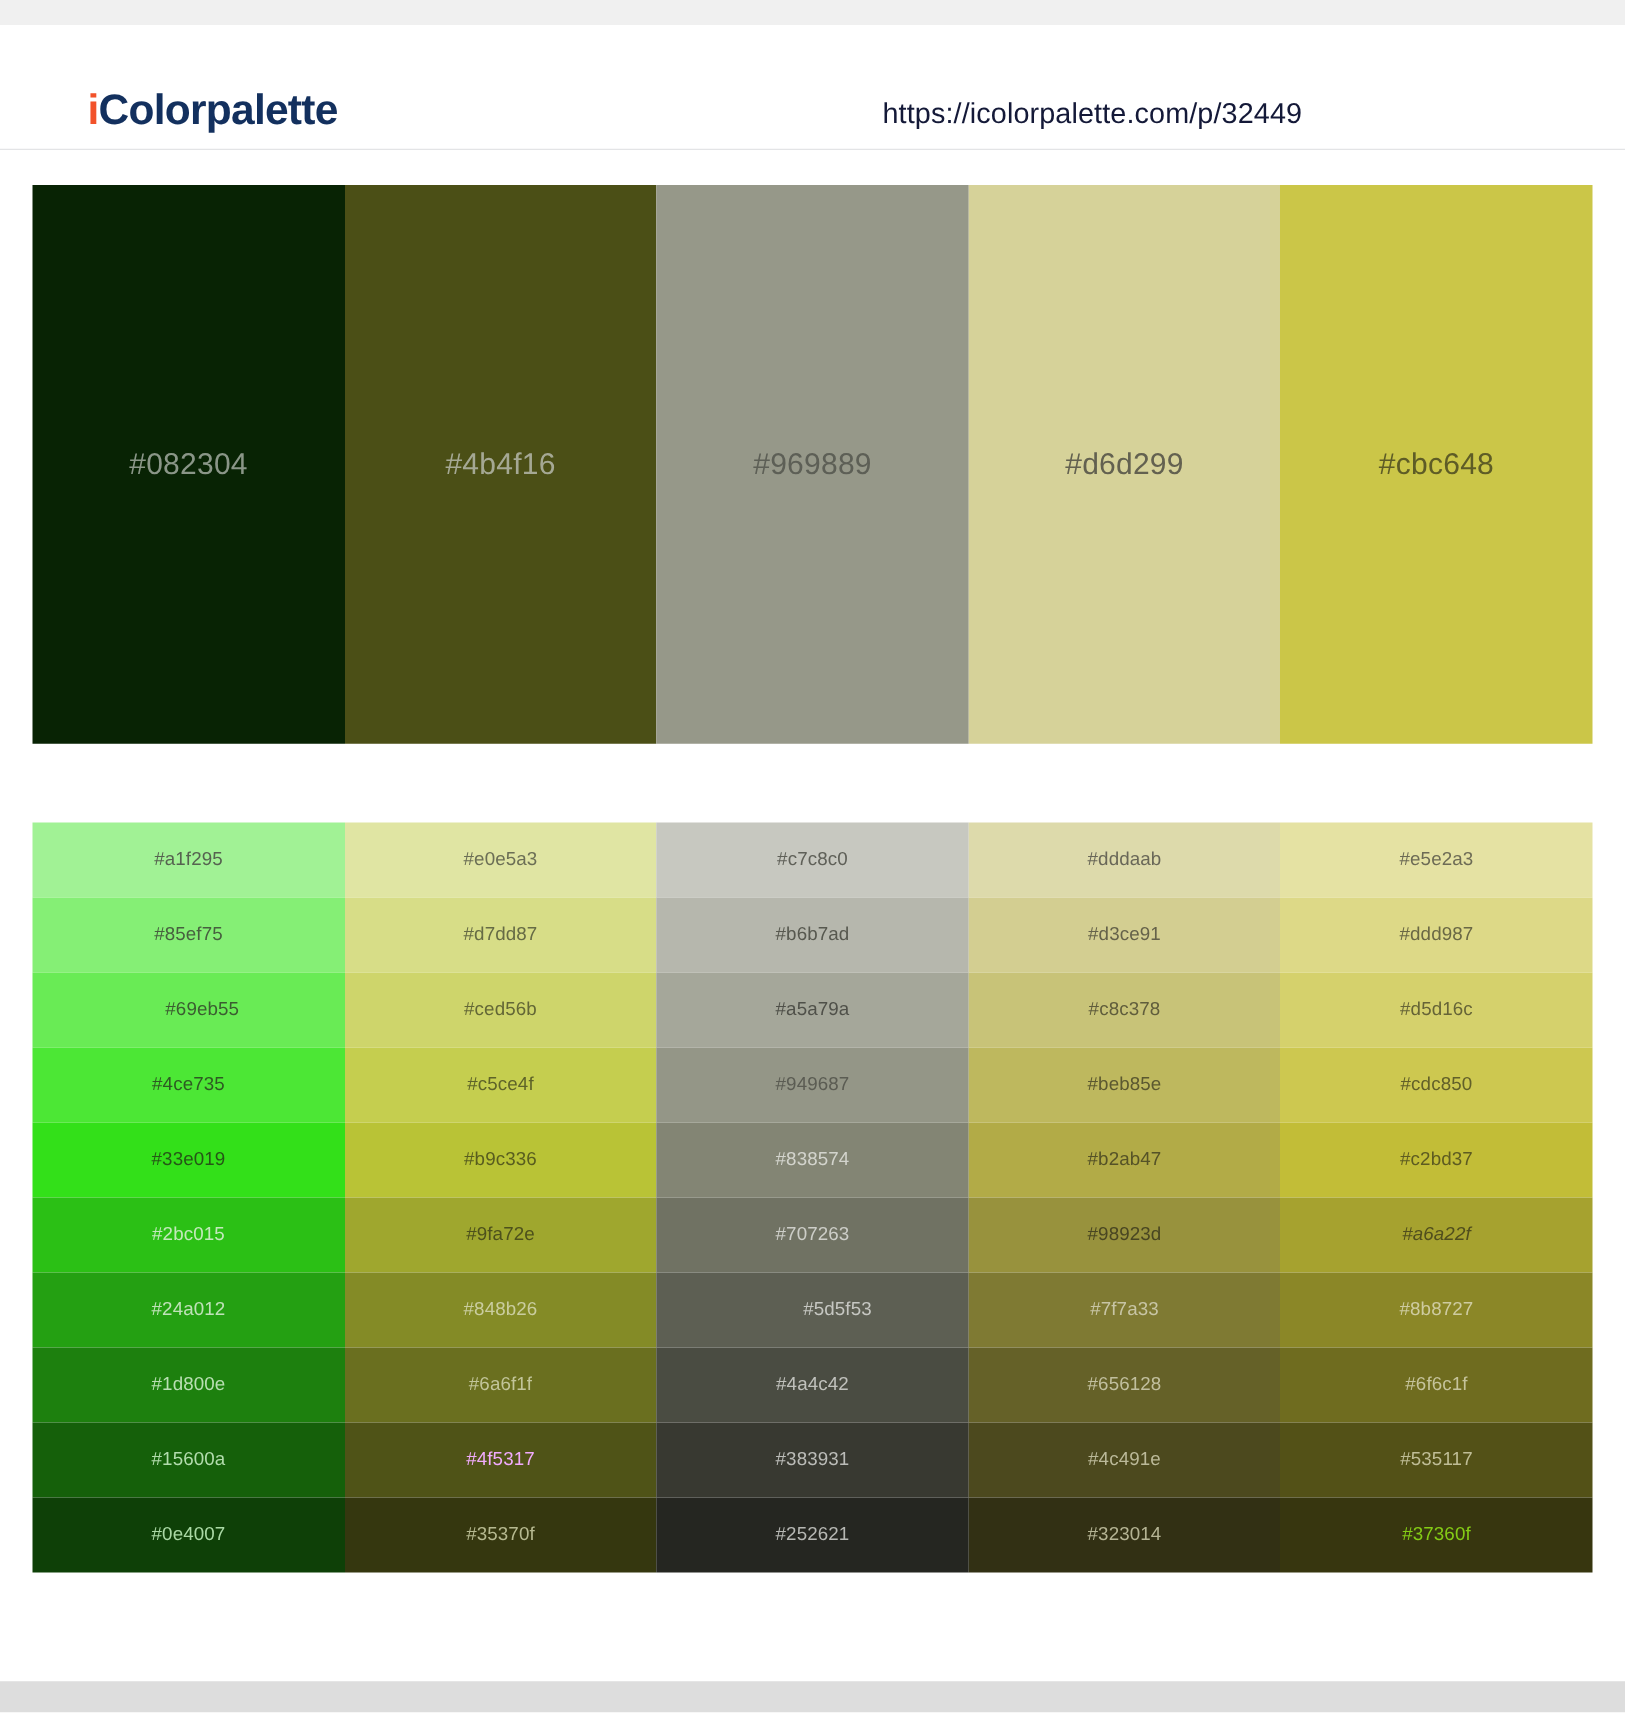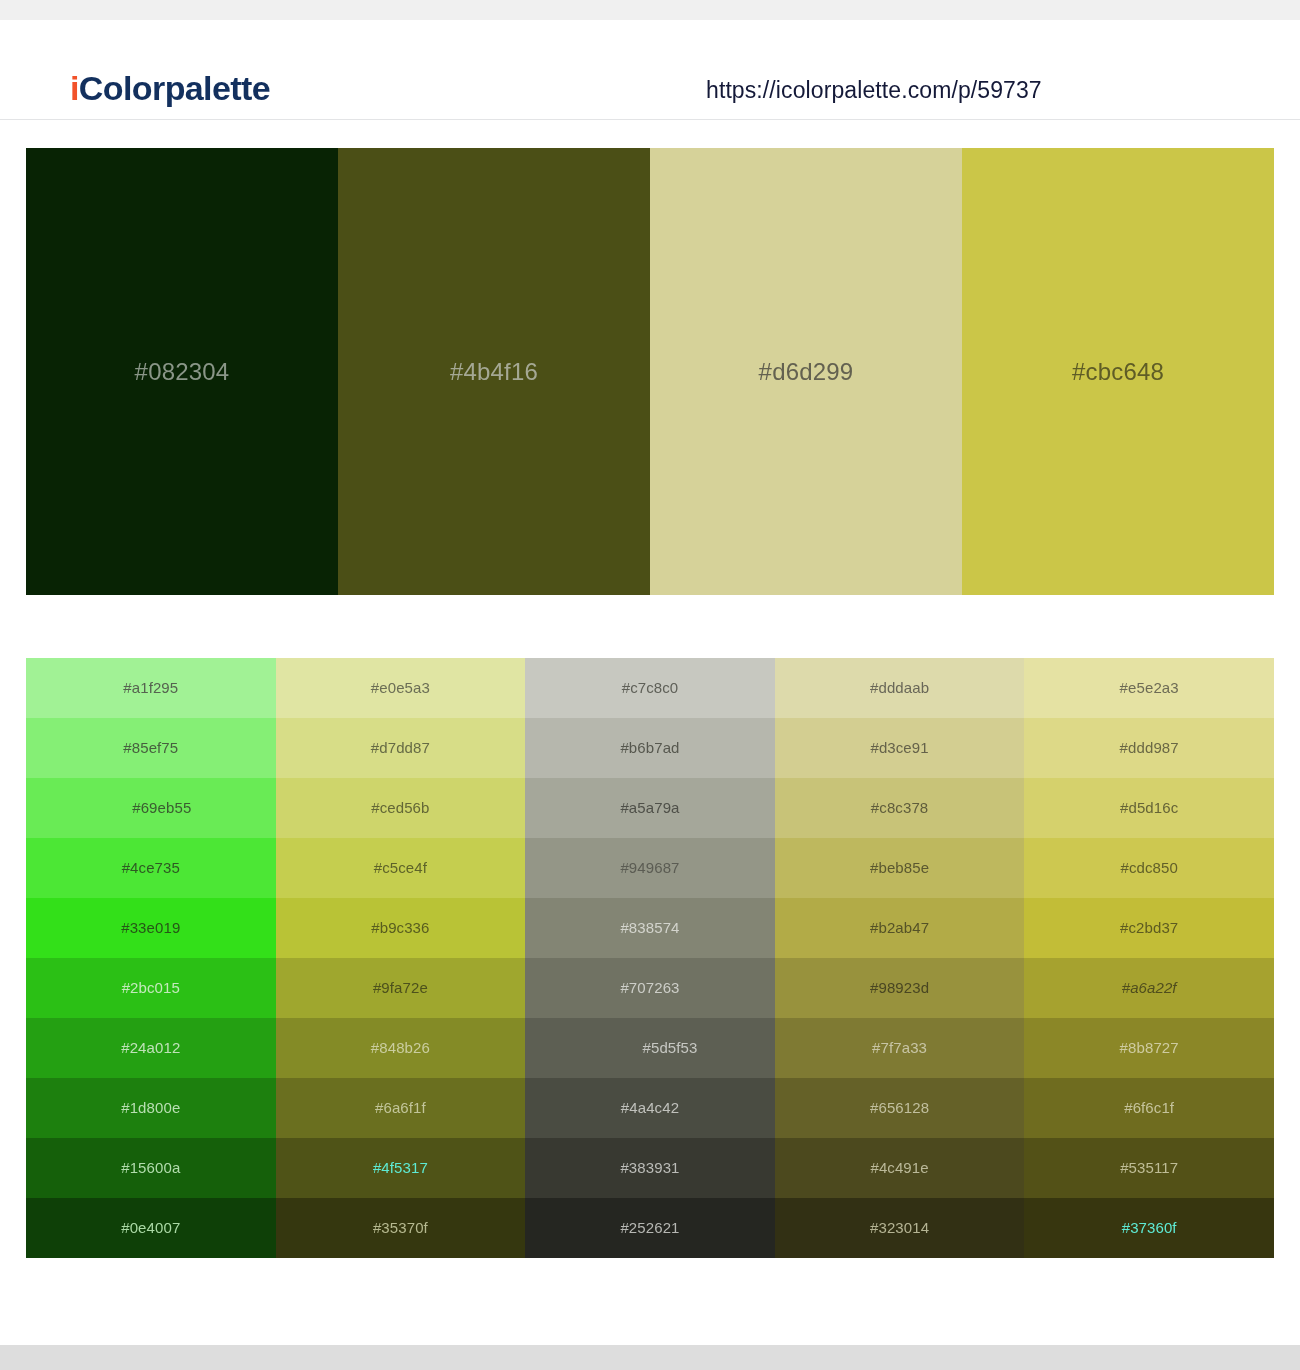--- a/index.html
+++ b/index.html
@@ -119,30 +119,33 @@
 <body>
 
 <div class="page">
 
   <div class="top-strip"></div>
 
   <div class="site-header">
     <div class="logo">
       <span class="logo-i">i</span><span class="logo-rest">Colorpalette</span>
     </div>
-    <div class="header-url">https://icolorpalette.com/p/59737</div>
+    <div class="header-url">https://icolorpalette.com/p/32449</div>
   </div>
 
   <div class="palette-strip" id="palette-strip">
       <div class="palette-swatch" style="background: rgb(8, 35, 4);">
         <div class="hexlabel" style="color: rgb(138, 150, 136);">#082304</div>
       </div>
       <div class="palette-swatch" style="background: rgb(75, 79, 22);">
         <div class="hexlabel" style="color: rgb(165, 168, 148);">#4b4f16</div>
       </div>
+      <div class="palette-swatch" style="background: rgb(150, 152, 137);">
+        <div class="hexlabel" style="color: rgb(93, 95, 86);">#969889</div>
+      </div>
       <div class="palette-swatch" style="background: rgb(214, 210, 153);">
         <div class="hexlabel" style="color: rgb(99, 97, 80);">#d6d299</div>
       </div>
       <div class="palette-swatch" style="background: rgb(203, 198, 72);">
         <div class="hexlabel" style="color: rgb(94, 92, 38);">#cbc648</div>
       </div>
     </div>
 
   <div class="shade-table" id="shade-table">
       <div class="shade-row">
@@ -279,21 +282,21 @@
         </div>
         <div class="shade-cell" style="background: rgb(111, 108, 31);">
           <div class="hexlabel" style="color: rgb(197, 195, 155);">#6f6c1f</div>
         </div>
       </div>
       <div class="shade-row">
         <div class="shade-cell" style="background: rgb(21, 96, 10);">
           <div class="hexlabel" style="color: rgb(178, 220, 173);">#15600a</div>
         </div>
         <div class="shade-cell" style="background: rgb(79, 83, 23);">
-          <div class="hexlabel" style="color: #5eead4; text-align: center;">#4f5317</div>
+          <div class="hexlabel" style="color: #f0abfc; text-align: center;">#4f5317</div>
         </div>
         <div class="shade-cell" style="background: rgb(56, 57, 49);">
           <div class="hexlabel" style="color: rgb(187, 188, 184);">#383931</div>
         </div>
         <div class="shade-cell" style="background: rgb(76, 73, 30);">
           <div class="hexlabel" style="color: rgb(187, 185, 153);">#4c491e</div>
         </div>
         <div class="shade-cell" style="background: rgb(83, 81, 23);">
           <div class="hexlabel" style="color: rgb(191, 189, 150);">#535117</div>
         </div>
@@ -305,20 +308,20 @@
         <div class="shade-cell" style="background: rgb(53, 55, 15);">
           <div class="hexlabel" style="color: rgb(182, 185, 144);">#35370f</div>
         </div>
         <div class="shade-cell" style="background: rgb(37, 38, 33);">
           <div class="hexlabel" style="color: rgb(182, 183, 179);">#252621</div>
         </div>
         <div class="shade-cell" style="background: rgb(50, 48, 20);">
           <div class="hexlabel" style="color: rgb(181, 180, 148);">#323014</div>
         </div>
         <div class="shade-cell" style="background: rgb(55, 54, 15);">
-          <div class="hexlabel" style="color: #5eead4;">#37360f</div>
+          <div class="hexlabel" style="color: #84cc16;">#37360f</div>
         </div>
       </div>
     </div>
 
   <div class="footer-strip"></div>
 
 </div>
 
 </body></html>

